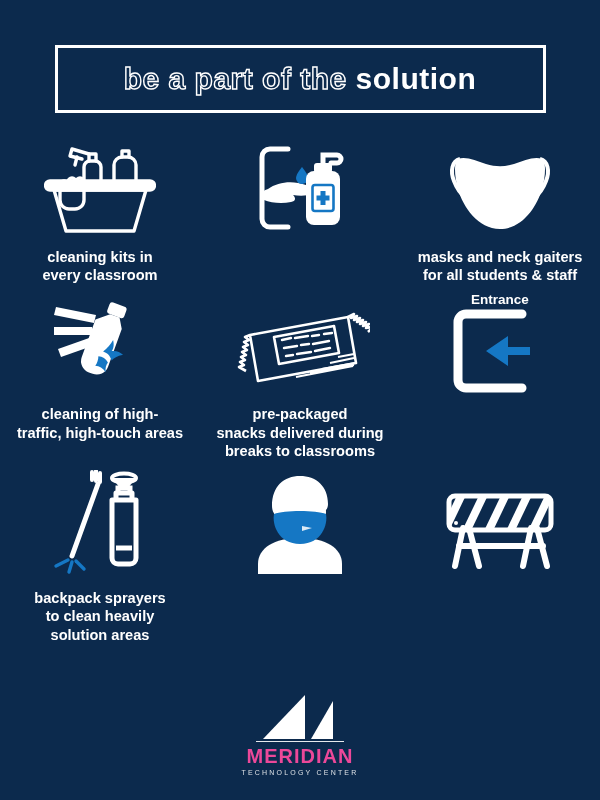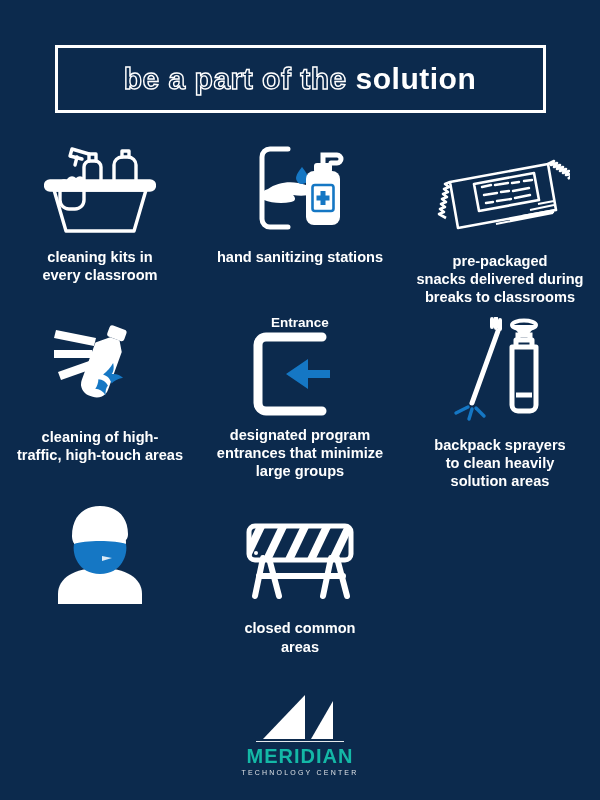--- a/index.html
+++ b/index.html
@@ -99,21 +99,21 @@
     left:0;right:0;
     bottom:24px;
     display:flex;
     flex-direction:column;
     align-items:center;
   }
   .logo-word{
     font-size:20px;
     font-weight:700;
     letter-spacing:1px;
-    color:#14b8a6;
+    color:#ec4899;
     margin-top:1px;
     line-height:1;
   }
   .logo-sub{
     font-size:7px;
     letter-spacing:2.2px;
     color:#ffffff;
     opacity:.85;
     margin-top:3px;
     line-height:1;
@@ -174,23 +174,62 @@
           <path d="M58 26 c0 0 -6 7 -6 11 a6 6 0 0 0 12 0 c0 -4 -6 -11 -6 -11 Z" fill="#1577c4"></path>
 
           <rect x="62" y="30" width="34" height="54" rx="8" fill="#ffffff"></rect>
           <rect x="70" y="22" width="18" height="10" rx="3" fill="#ffffff"></rect>
           <path d="M79 22 V14 h14 a4 4 0 0 1 0 8 h-6" fill="none" stroke="#ffffff" stroke-width="5" stroke-linecap="round"></path>
 
           <rect x="68.5" y="44" width="21" height="26" rx="2.5" fill="none" stroke="#1577c4" stroke-width="2.6"></rect>
           <path d="M79 50 v14 M72.5 57 h13" stroke="#1577c4" stroke-width="5" stroke-linecap="butt"></path>
         </svg>
       </div>
-      <div class="caption">hand sanitizing stations</div>
-    </div>
-
+    </div>
+
+    <div class="cell row1">
+      <div class="icon-wrap">
+        <svg width="132" height="92" viewBox="0 0 132 92" aria-hidden="true">
+
+          <path d="M26 16 c-8 2 -10 12 -6 22 c3 8 8 14 12 17" fill="none" stroke="#ffffff" stroke-width="4"></path>
+          <path d="M106 16 c8 2 10 12 6 22 c-3 8 -8 14 -12 17" fill="none" stroke="#ffffff" stroke-width="4"></path>
+
+          <path d="M24 16 c8 -3 18 2 28 5 c10 3 18 3 28 0 c10 -3 20 -8 28 -5
+                   c4 2 4 16 0 30 c-5 18 -20 40 -42 40 c-22 0 -37 -22 -42 -40 c-4 -14 -4 -28 0 -30 Z" fill="#ffffff"></path>
+        </svg>
+      </div>
+      <div class="caption">masks and neck gaiters
+for all students &amp; staff</div>
+    </div>
+
+    <div class="cell row2">
+      <div class="icon-wrap">
+        <svg width="116" height="98" viewBox="0 0 116 98" aria-hidden="true">
+
+          <g fill="#ffffff">
+            <path d="M54 20 L14 12 L12 20 L52 28 Z"></path>
+            <path d="M50 32 L12 32 L12 40 L50 40 Z"></path>
+            <path d="M50 42 L16 54 L19 62 L53 50 Z"></path>
+          </g>
+
+          <g transform="rotate(20 70 55)">
+            <rect x="52" y="10" width="18" height="12" rx="3" fill="#ffffff"></rect>
+            <path d="M56 22 h10 l6 10 v40 a12 12 0 0 1 -12 12 h-4 a12 12 0 0 1 -12 -12 V32 Z" fill="#ffffff"></path>
+          </g>
+
+          <g transform="translate(69,58) rotate(18)" fill="#1577c4">
+            <path d="M-2 -13 c3 5 3 9 2 11 c4 -2 8 -2 12 0 c-5 3 -8 6 -9 9 c-3 -4 -6 -6 -11 -6
+                     c3 -4 5 -9 6 -14 Z"></path>
+            <path d="M-11 7 c4 -1 8 0 11 3 c-1 3 -1 6 1 10 c-4 -3 -8 -4 -12 -3 c1 -3 1 -7 0 -10 Z"></path>
+          </g>
+        </svg>
+      </div>
+      <div class="caption">cleaning of high-
+traffic, high-touch areas</div>
+    </div>
 
     <div class="cell row2">
       <div class="icon-wrap">
         <svg width="140" height="86" viewBox="0 0 140 86" aria-hidden="true">
           <g fill="none" stroke="#ffffff" stroke-width="2.6" stroke-linejoin="round">
 
             <path d="M20 34 L118 16 L126 62 L28 80 Z"></path>
 
             <path d="M20 34 l-5 2 l4 3 l-5 2 l4 3 l-5 2 l4 3 l-5 2 l4 3 l-5 2 l4 3 l-5 2 l4 3 l-5 2 l7 4"></path>
 
@@ -209,58 +248,29 @@
             </g>
           </g>
         </svg>
       </div>
       <div class="caption">pre-packaged
 snacks delivered during
 breaks to classrooms</div>
     </div>
 
     <div class="cell row2">
-      <div class="icon-wrap">
-        <svg width="116" height="98" viewBox="0 0 116 98" aria-hidden="true">
-
-          <g fill="#ffffff">
-            <path d="M54 20 L14 12 L12 20 L52 28 Z"></path>
-            <path d="M50 32 L12 32 L12 40 L50 40 Z"></path>
-            <path d="M50 42 L16 54 L19 62 L53 50 Z"></path>
-          </g>
-
-          <g transform="rotate(20 70 55)">
-            <rect x="52" y="10" width="18" height="12" rx="3" fill="#ffffff"></rect>
-            <path d="M56 22 h10 l6 10 v40 a12 12 0 0 1 -12 12 h-4 a12 12 0 0 1 -12 -12 V32 Z" fill="#ffffff"></path>
-          </g>
-
-          <g transform="translate(69,58) rotate(18)" fill="#1577c4">
-            <path d="M-2 -13 c3 5 3 9 2 11 c4 -2 8 -2 12 0 c-5 3 -8 6 -9 9 c-3 -4 -6 -6 -11 -6
-                     c3 -4 5 -9 6 -14 Z"></path>
-            <path d="M-11 7 c4 -1 8 0 11 3 c-1 3 -1 6 1 10 c-4 -3 -8 -4 -12 -3 c1 -3 1 -7 0 -10 Z"></path>
-          </g>
-        </svg>
-      </div>
-      <div class="caption">cleaning of high-
-traffic, high-touch areas</div>
-    </div>
-
-    <div class="cell row2">
       <div class="entrance-label">Entrance</div>
       <div class="icon-wrap" style="height:86px">
         <svg width="120" height="86" viewBox="0 0 120 86" aria-hidden="true">
 
           <path d="M82 6 H26 a8 8 0 0 0 -8 8 v58 a8 8 0 0 0 8 8 h56" fill="none" stroke="#ffffff" stroke-width="9" stroke-linecap="round"></path>
 
           <path d="M96 28 v11 h-22 v-11 l-22 15 l22 15 v-11 h22 v11 Z" fill="#1577c4" transform="translate(-6,0)"></path>
         </svg>
       </div>
-      <div class="caption">designated program
-entrances that minimize
-large groups</div>
     </div>
 
     <div class="cell row3">
       <div class="icon-wrap tall">
         <svg width="116" height="108" viewBox="0 0 116 108" aria-hidden="true">
 
           <path d="M56 14 L30 86" fill="none" stroke="#ffffff" stroke-width="5" stroke-linecap="round"></path>
 
           <path d="M50 10 v-8 M58 12 v-9 M54 11 v-10" fill="none" stroke="#ffffff" stroke-width="4" stroke-linecap="round"></path>
 
@@ -327,22 +337,20 @@
             <path d="M8 60 L30 14"></path>
             <path d="M30 60 L52 14"></path>
             <path d="M52 60 L74 14"></path>
             <path d="M74 60 L96 14"></path>
             <path d="M96 60 L118 14"></path>
           </g>
           <circle cx="21" cy="49" r="2" fill="#ffffff"></circle>
           <circle cx="109" cy="29" r="2" fill="#ffffff"></circle>
         </svg>
       </div>
-      <div class="caption">closed common
-areas</div>
     </div>
 
   </div>
 
   <div class="logo">
     <svg width="78" height="48" viewBox="0 0 78 48" aria-hidden="true">
       <path d="M2 46 L44 2 L44 46 Z" fill="#ffffff"></path>
       <path d="M50 46 L72 8 L72 46 Z" fill="#ffffff"></path>
     </svg>
     <div class="rule"></div>

